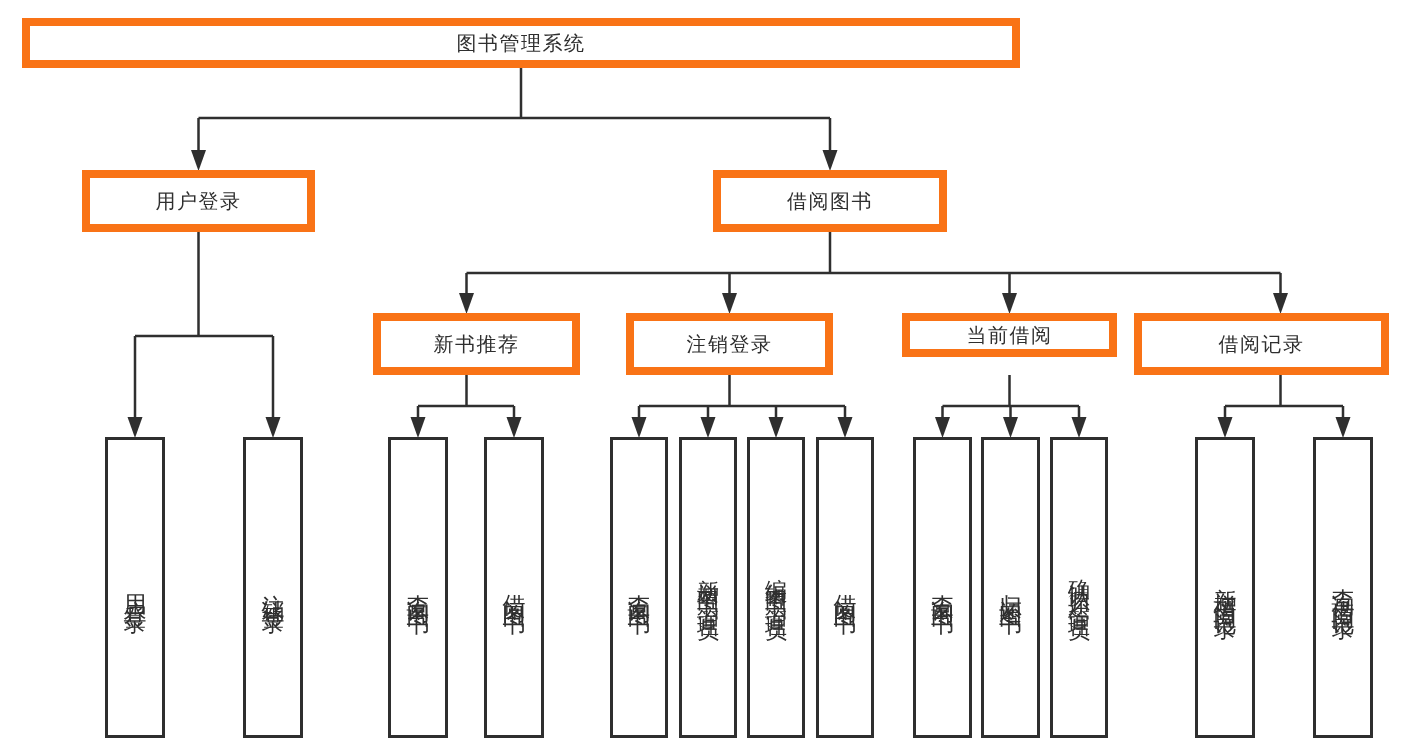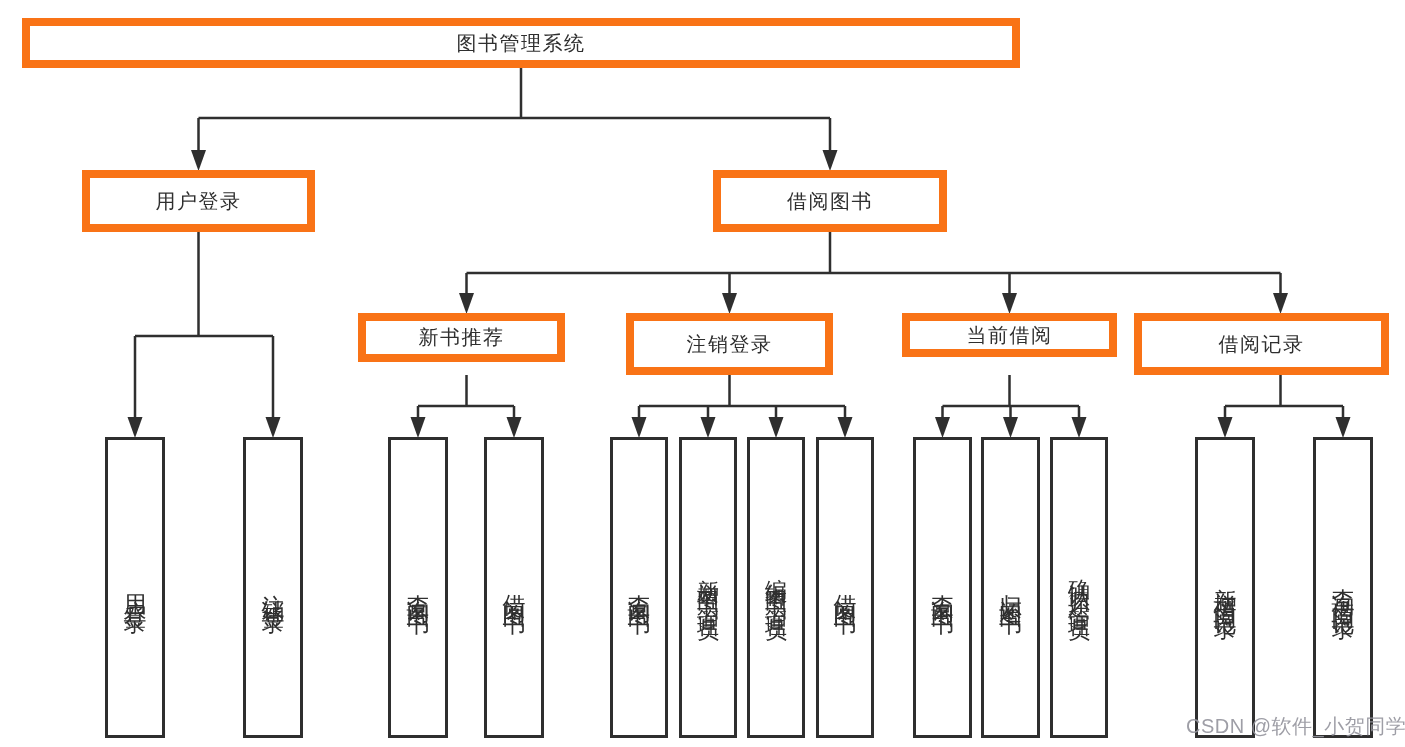--- a/index.html
+++ b/index.html
@@ -72,21 +72,21 @@
     <path d="M1280.5 375 V406 M1225 406 H1343 M1225 406 V422 M1343 406 V422"></path>
     <polygon points="1217.5,417 1232.5,417 1225,438"></polygon>
     <polygon points="1335.5,417 1350.5,417 1343,438"></polygon>
   </svg>
 
   <div class="box" style="left:22px;top:18px;width:998px;height:50px">图书管理系统</div>
 
   <div class="box" style="left:82px;top:170px;width:233px;height:62px">用户登录</div>
   <div class="box" style="left:713px;top:170px;width:234px;height:62px">借阅图书</div>
 
-  <div class="box" style="left:358px;top:313px;width:207px;height:49px">新书推荐</div>
+  <div class="box" style="left:373px;top:313px;width:207px;height:62px">新书推荐</div>
   <div class="box" style="left:626px;top:313px;width:207px;height:62px">注销登录</div>
   <div class="box" style="left:902px;top:313px;width:215px;height:44px">当前借阅</div>
   <div class="box" style="left:1134px;top:313px;width:255px;height:62px">借阅记录</div>
 
   <div class="vbox" style="left:105px;top:437px;width:60px;height:301px">
     <span>用户登录</span>
   </div>
   <div class="vbox" style="left:243px;top:437px;width:60px;height:301px">
     <span>注销登录</span>
   </div>
@@ -121,15 +121,14 @@
     <span>确认归还（管理员）</span>
   </div>
 
   <div class="vbox" style="left:1195px;top:437px;width:60px;height:301px">
     <span>新增借阅记录</span>
   </div>
   <div class="vbox" style="left:1313px;top:437px;width:60px;height:301px">
     <span>查询借阅记录</span>
   </div>
 
-  <div class="watermark">CSDN @软件_小贺同学</div>
 
 </div>
 
 </body></html>

